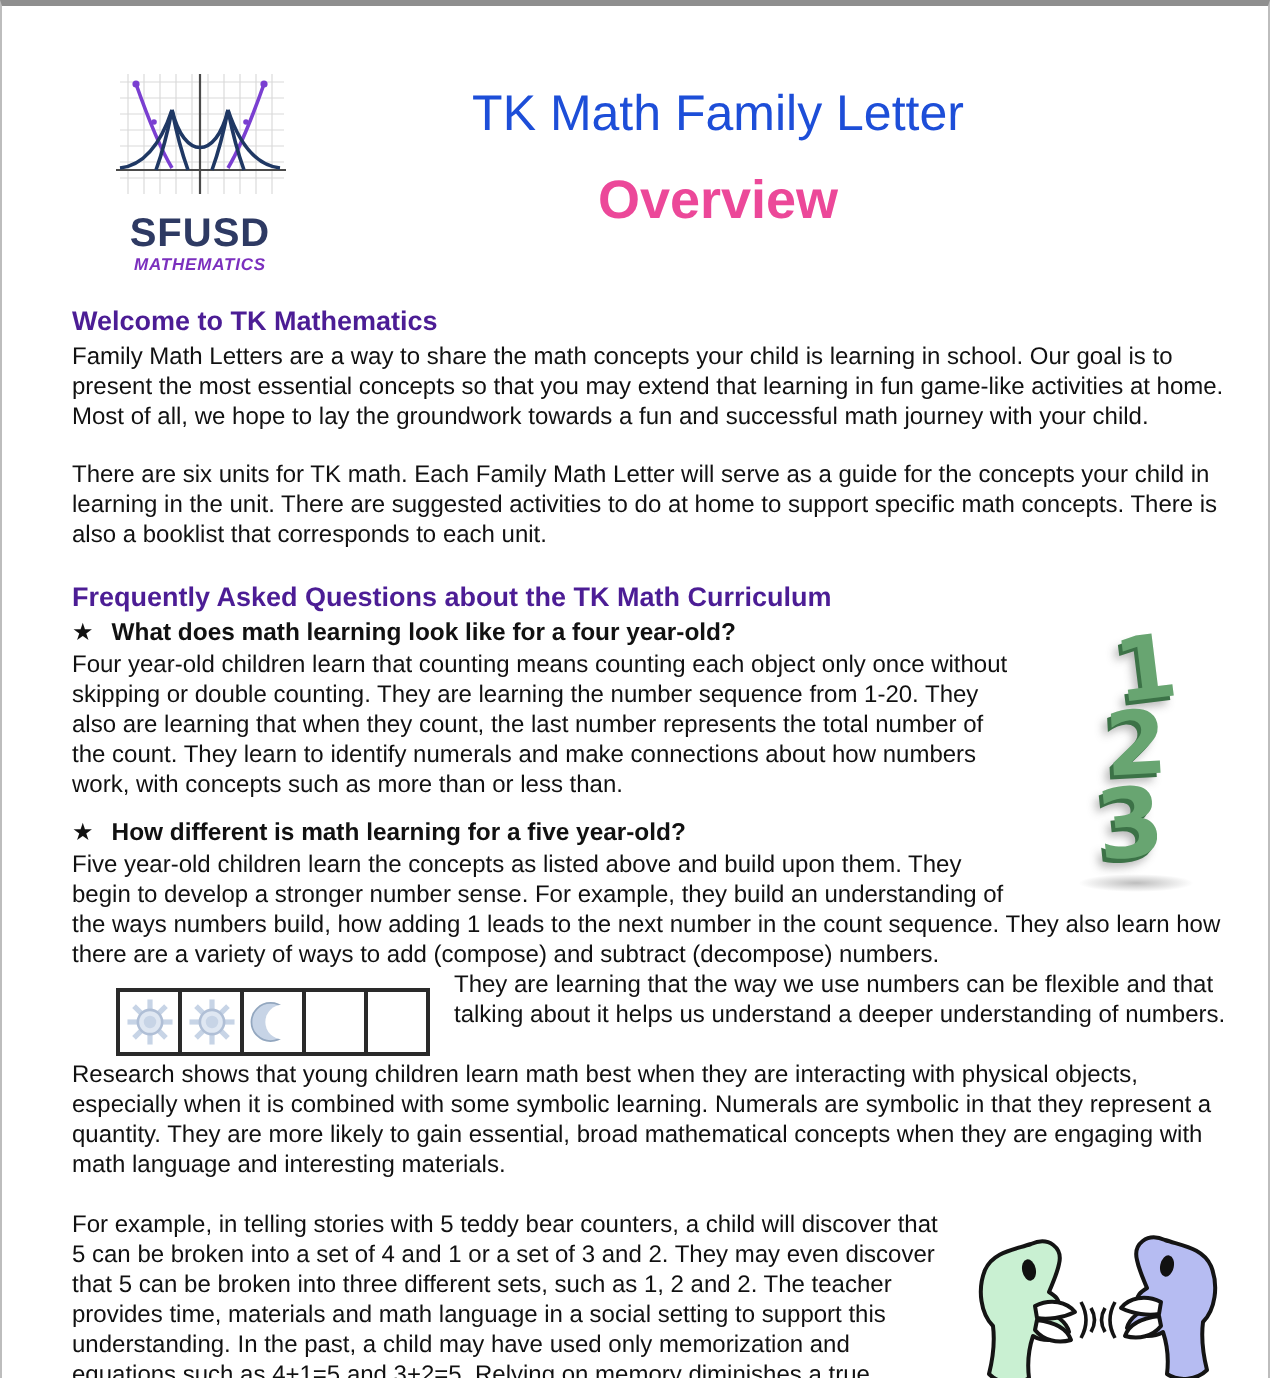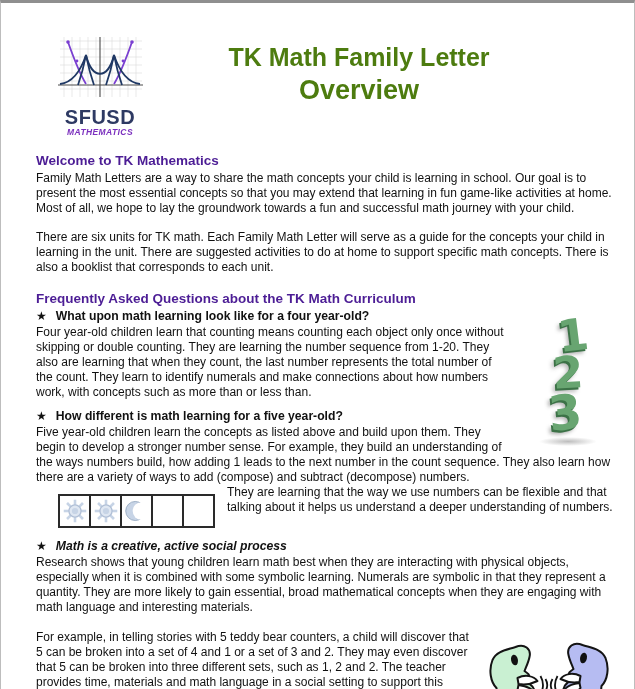--- a/index.html
+++ b/index.html
@@ -14,22 +14,22 @@
     color:#111111;
   }
   .content { padding:0 14px 0 35px; }
 
   
   .hdr { display:flex; margin-top:30px; }
   .logo-block { width:112px; flex:0 0 112px; text-align:center; margin-left:8px; }
   .logo-org { font-size:20px; font-weight:bold; letter-spacing:.5px; color:#2e3a63; line-height:20px; margin-top:2px; }
   .logo-dept { font-size:8.5px; font-weight:bold; letter-spacing:.4px; color:#7b2fbe; line-height:10px;font-style:italic; }
   .titles { flex:1; text-align:center; padding-right:58px; }
-  .doc-title { font-size:25px; font-weight:bold; color:#4d7c0f; margin:10px 0 4px 0; line-height:28px; }
-  .doc-subtitle { font-size:27px; font-weight:bold; color:#4d7c0f; margin:4px; line-height:30px; }
+  .doc-title { font-size:25px; font-weight:normal; color:#1d4ed8; margin:10px 0 4px 0; line-height:28px; }
+  .doc-subtitle { font-size:27px; font-weight:bold; color:#ec4899; margin:14px; line-height:30px; }
 
   
   h3.sect { font-size:13.5px; font-weight:bold; color:#4c1d95; margin:16px 0 2px 0; line-height:16px; }
   p.body { font-size:12px; line-height:15px; margin:0 0 14px 0; }
   p.ans { font-size:12px; line-height:15px; margin:0; }
   .q { font-size:12.2px; font-weight:bold; margin:9px 0 1px 0; line-height:15px; }
   .q .star { font-size:12px; margin-right:9px; font-weight:normal; }
   .q.italic { font-style:italic; }
   .clear { clear:both; }
 
@@ -128,21 +128,21 @@
     <div class="fig-123">
       <div class="digits">
         <span class="d1">1</span>
         <span class="d2">2</span>
         <span class="d3">3</span>
       </div>
       <div class="digit-shadow"></div>
     </div>
 
     <div class="q" style="margin-top:2px;">
-      <span class="star">★</span><span>What upon math learning look like for a four year-old?</span>
+      <span class="star">★</span><span>What does math learning look like for a four year-old?</span>
     </div>
     <p class="ans">Four year-old children learn that counting means counting each object only once without skipping or double counting. They are learning the number sequence from 1-20. They also are learning that when they count, the last number represents the total number of the count. They learn to identify numerals and make connections about how numbers work, with concepts such as more than or less than.</p>
 
     <div class="q">
       <span class="star">★</span><span>How different is math learning for a five year-old?</span>
     </div>
     <p class="ans">Five year-old children learn the concepts as listed above and build upon them. They begin to develop a stronger number sense. For example, they build an understanding of the ways numbers build, how adding 1 leads to the next number in the count sequence. They also learn how there are a variety of ways to add (compose) and subtract (decompose) numbers.</p>
 
     <div class="clear"></div>
 
@@ -187,23 +187,20 @@
           </svg>
         </div>
         <div class="ff-cell"></div>
         <div class="ff-cell"></div>
       </div>
     </div>
     <p class="ans">They are learning that the way we use numbers can be flexible and that talking about it helps us understand a deeper understanding of numbers.</p>
 
     <div class="clear"></div>
 
-    <div class="q italic">
-      <span class="star" style="font-style:normal;">★</span><span>Math is a creative, active social process</span>
-    </div>
     <p class="ans">Research shows that young children learn math best when they are interacting with physical objects, especially when it is combined with some symbolic learning. Numerals are symbolic in that they represent a quantity. They are more likely to gain essential, broad mathematical concepts when they are engaging with math language and interesting materials.</p>
 
     <div style="height:15px;"></div>
 
     <div class="fig-faces">
       <svg width="138" height="82" viewBox="0 0 135 82">
 
         <g>
           <path fill="#c9f0d2" stroke="#141414" stroke-width="2" stroke-linejoin="round" d="M34,7 C43,3 50,9 48,17 C47,22 45,26 43,31 C46,33 49,35 47,38 L40,40
                C46,42 52,46 53,51 C48,56 40,56 35,53 C33,59 32,66 33,74

